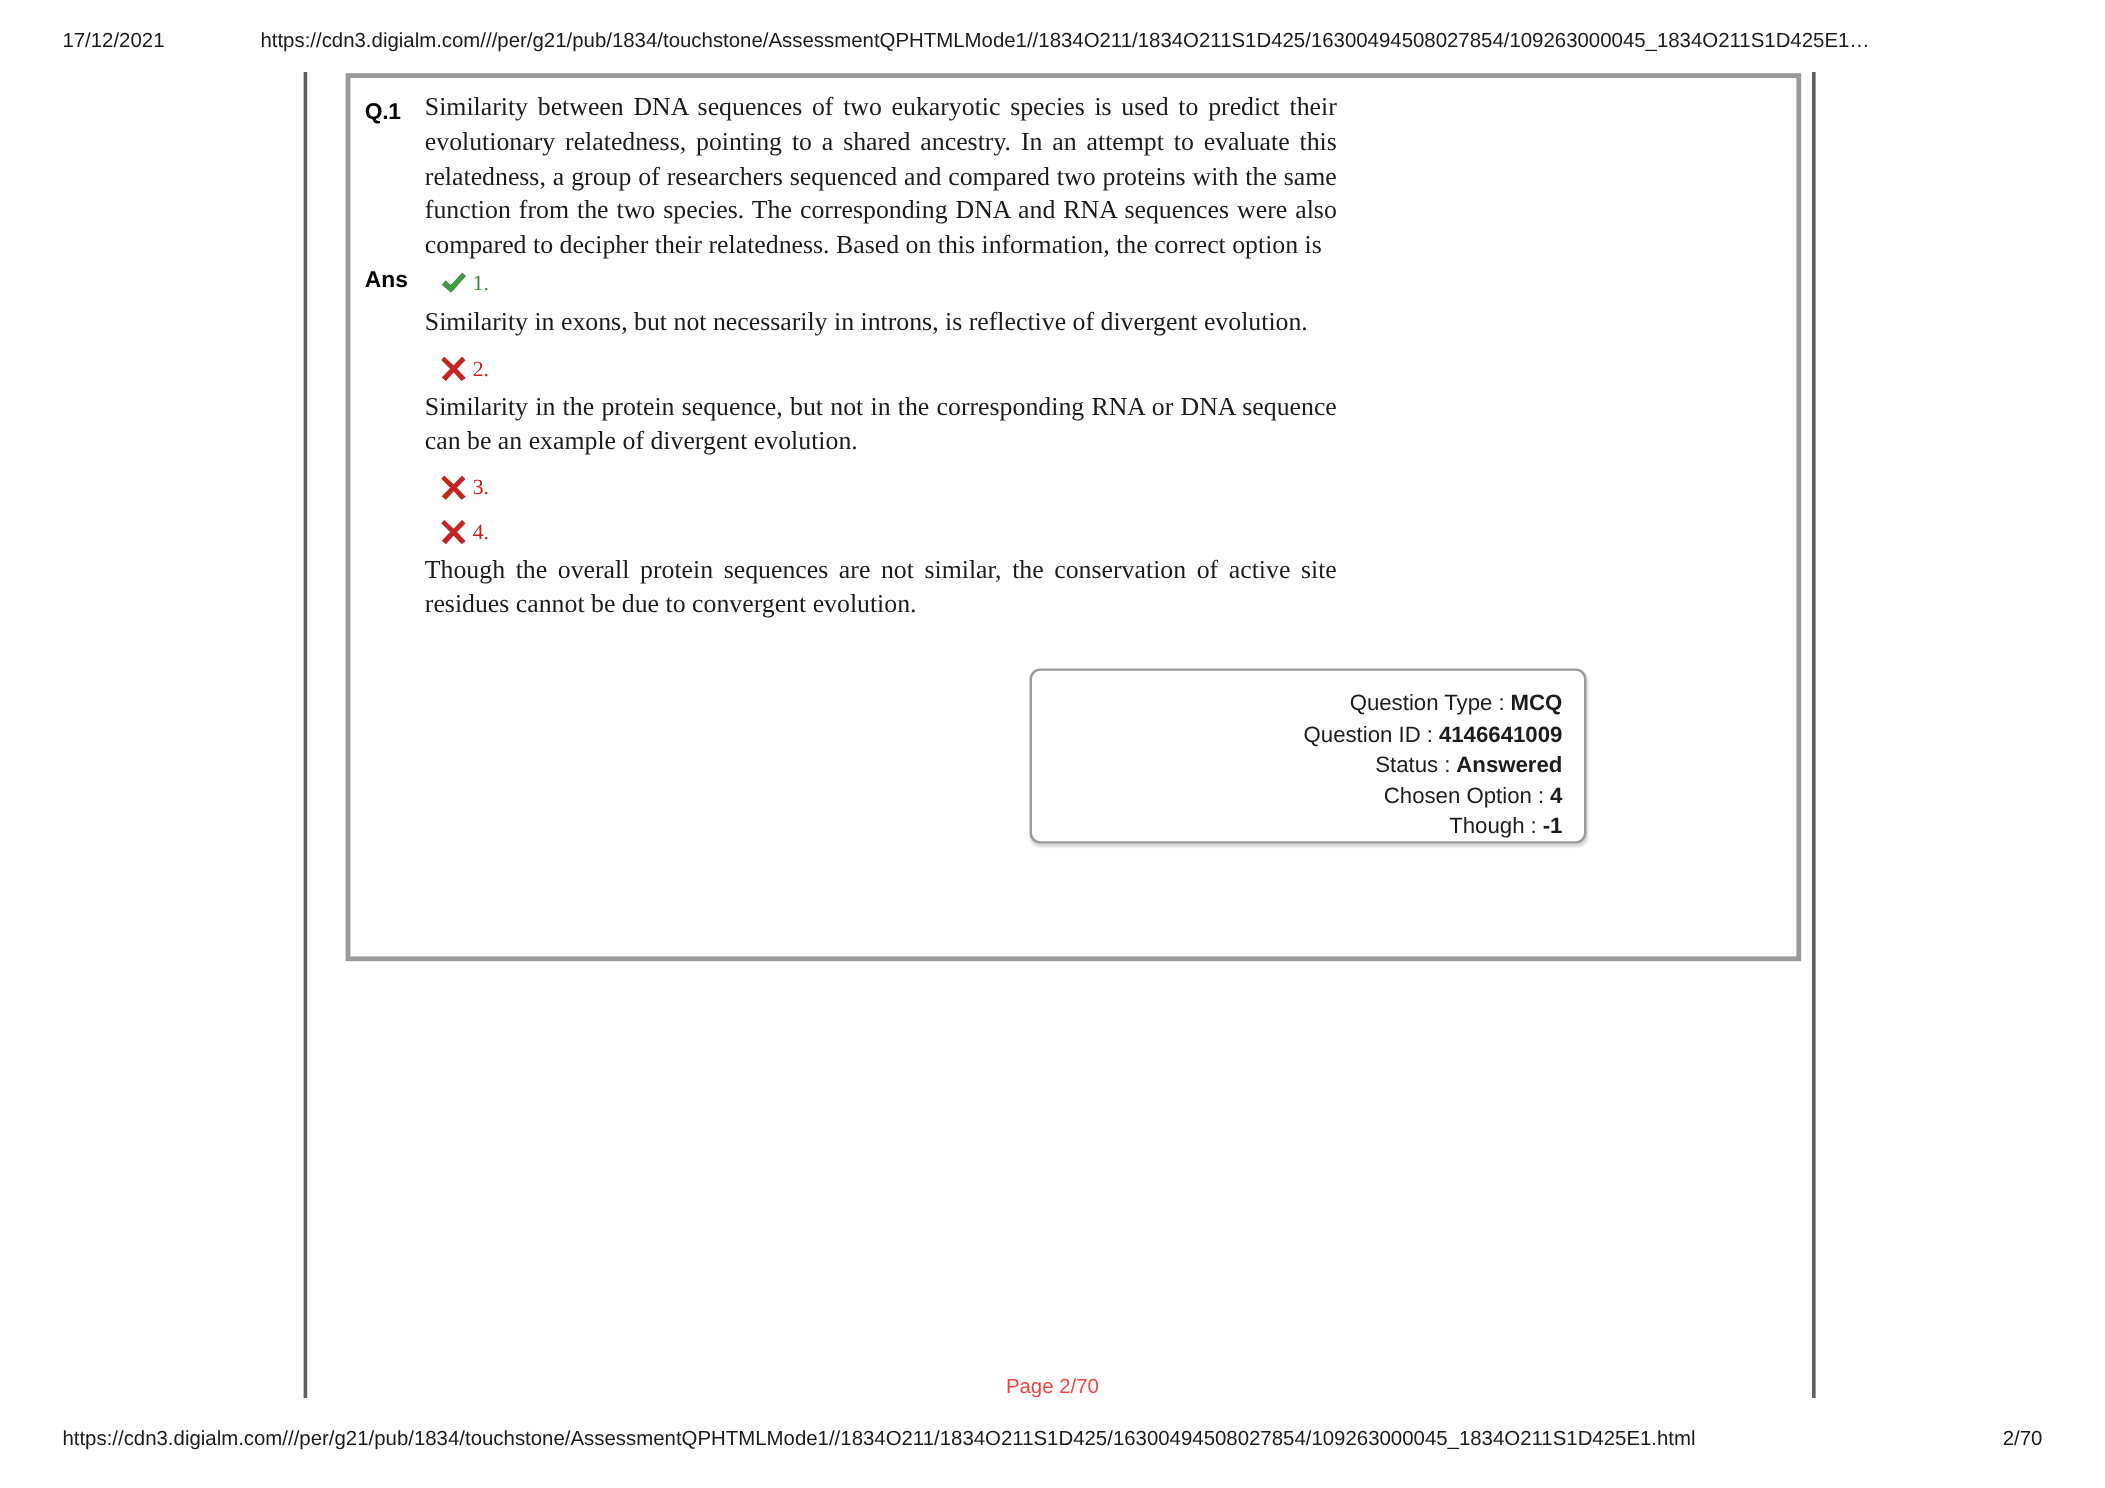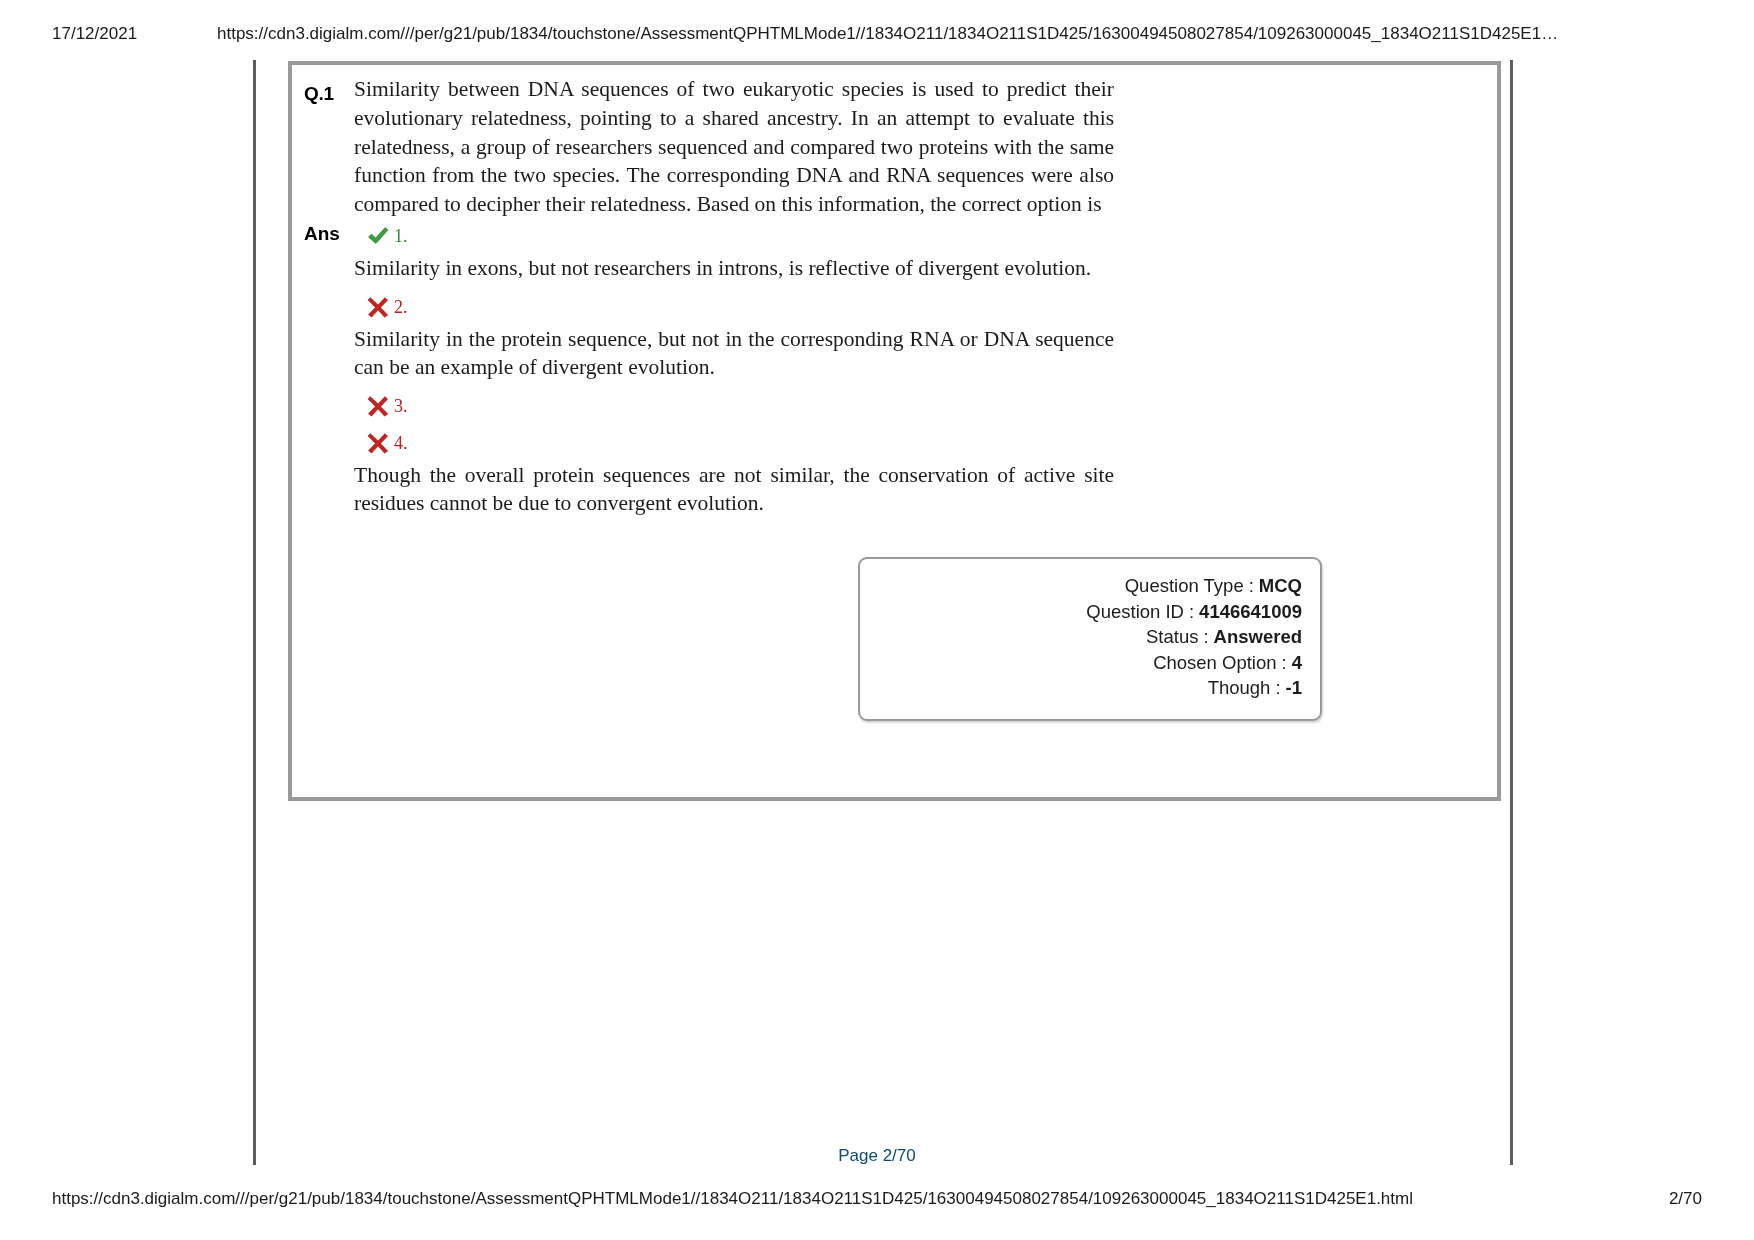--- a/index.html
+++ b/index.html
@@ -157,21 +157,21 @@
 
   
   .meta-box {
     position: absolute;
     left: 566px;
     top: 492px;
     width: 464px;
     border: 2px solid #9a9a9a;
     border-radius: 9px;
     box-sizing: border-box;
-    padding: 14px 18px 18px 18px;
+    padding: 14px 18px 0 18px;
     background: #fff;
     box-shadow: 1px 2px 2px rgba(0,0,0,0.16);
   }
   .meta-row {
     display: flex;
     justify-content: flex-end;
     align-items: baseline;
     font-size: 18.5px;
     line-height: 1.38;
     color: #1c1c1c;
@@ -182,21 +182,21 @@
   .meta-val { font-weight: bold; }
 
   
   .page-num {
     position: absolute;
     left: 0;
     top: 1146px;
     width: 1754px;
     text-align: center;
     font-size: 17px;
-    color: #0c4a6e;
+    color: #ef4444;
   }
 
   
   .print-footer {
     position: absolute;
     top: 1186px;
     left: 0;
     width: 1754px;
     height: 26px;
     display: flex;
@@ -238,21 +238,21 @@
 
     <div class="options">
 
       <div class="option">
         <div class="opt-head">
           <svg class="mark-icon" viewBox="0 0 24 24">
             <path d="M2.5 13.2 L5.4 10.0 L9.6 13.9 L19.2 3.6 L22.0 6.0 L9.9 19.6 Z" fill="#3f9c3f" stroke="#2e7d2e" stroke-width="0.6" stroke-linejoin="round"></path>
           </svg>
           <span class="opt-num correct">1.</span>
         </div>
-        <div class="opt-text serif">Similarity in exons, but not researchers in introns, is reflective of divergent evolution.</div>
+        <div class="opt-text serif">Similarity in exons, but not necessarily in introns, is reflective of divergent evolution.</div>
       </div>
 
       <div class="option">
         <div class="opt-head">
           <svg class="mark-icon" viewBox="0 0 24 24">
             <path d="M4.2 2.6 L12.0 9.8 L19.0 2.6 L21.6 5.2 L14.6 12.4 L21.8 20.0 L18.6 22.2 L12.0 15.0 L5.6 22.2 L2.4 19.6 L9.4 12.4 L2.0 5.0 Z" fill="#c62222" stroke="#a01717" stroke-width="0.5" stroke-linejoin="round"></path>
           </svg>
           <span class="opt-num wrong">2.</span>
         </div>
         <div class="opt-text serif">Similarity in the protein sequence, but not in the corresponding RNA or DNA sequence can be an example of divergent evolution.</div>

